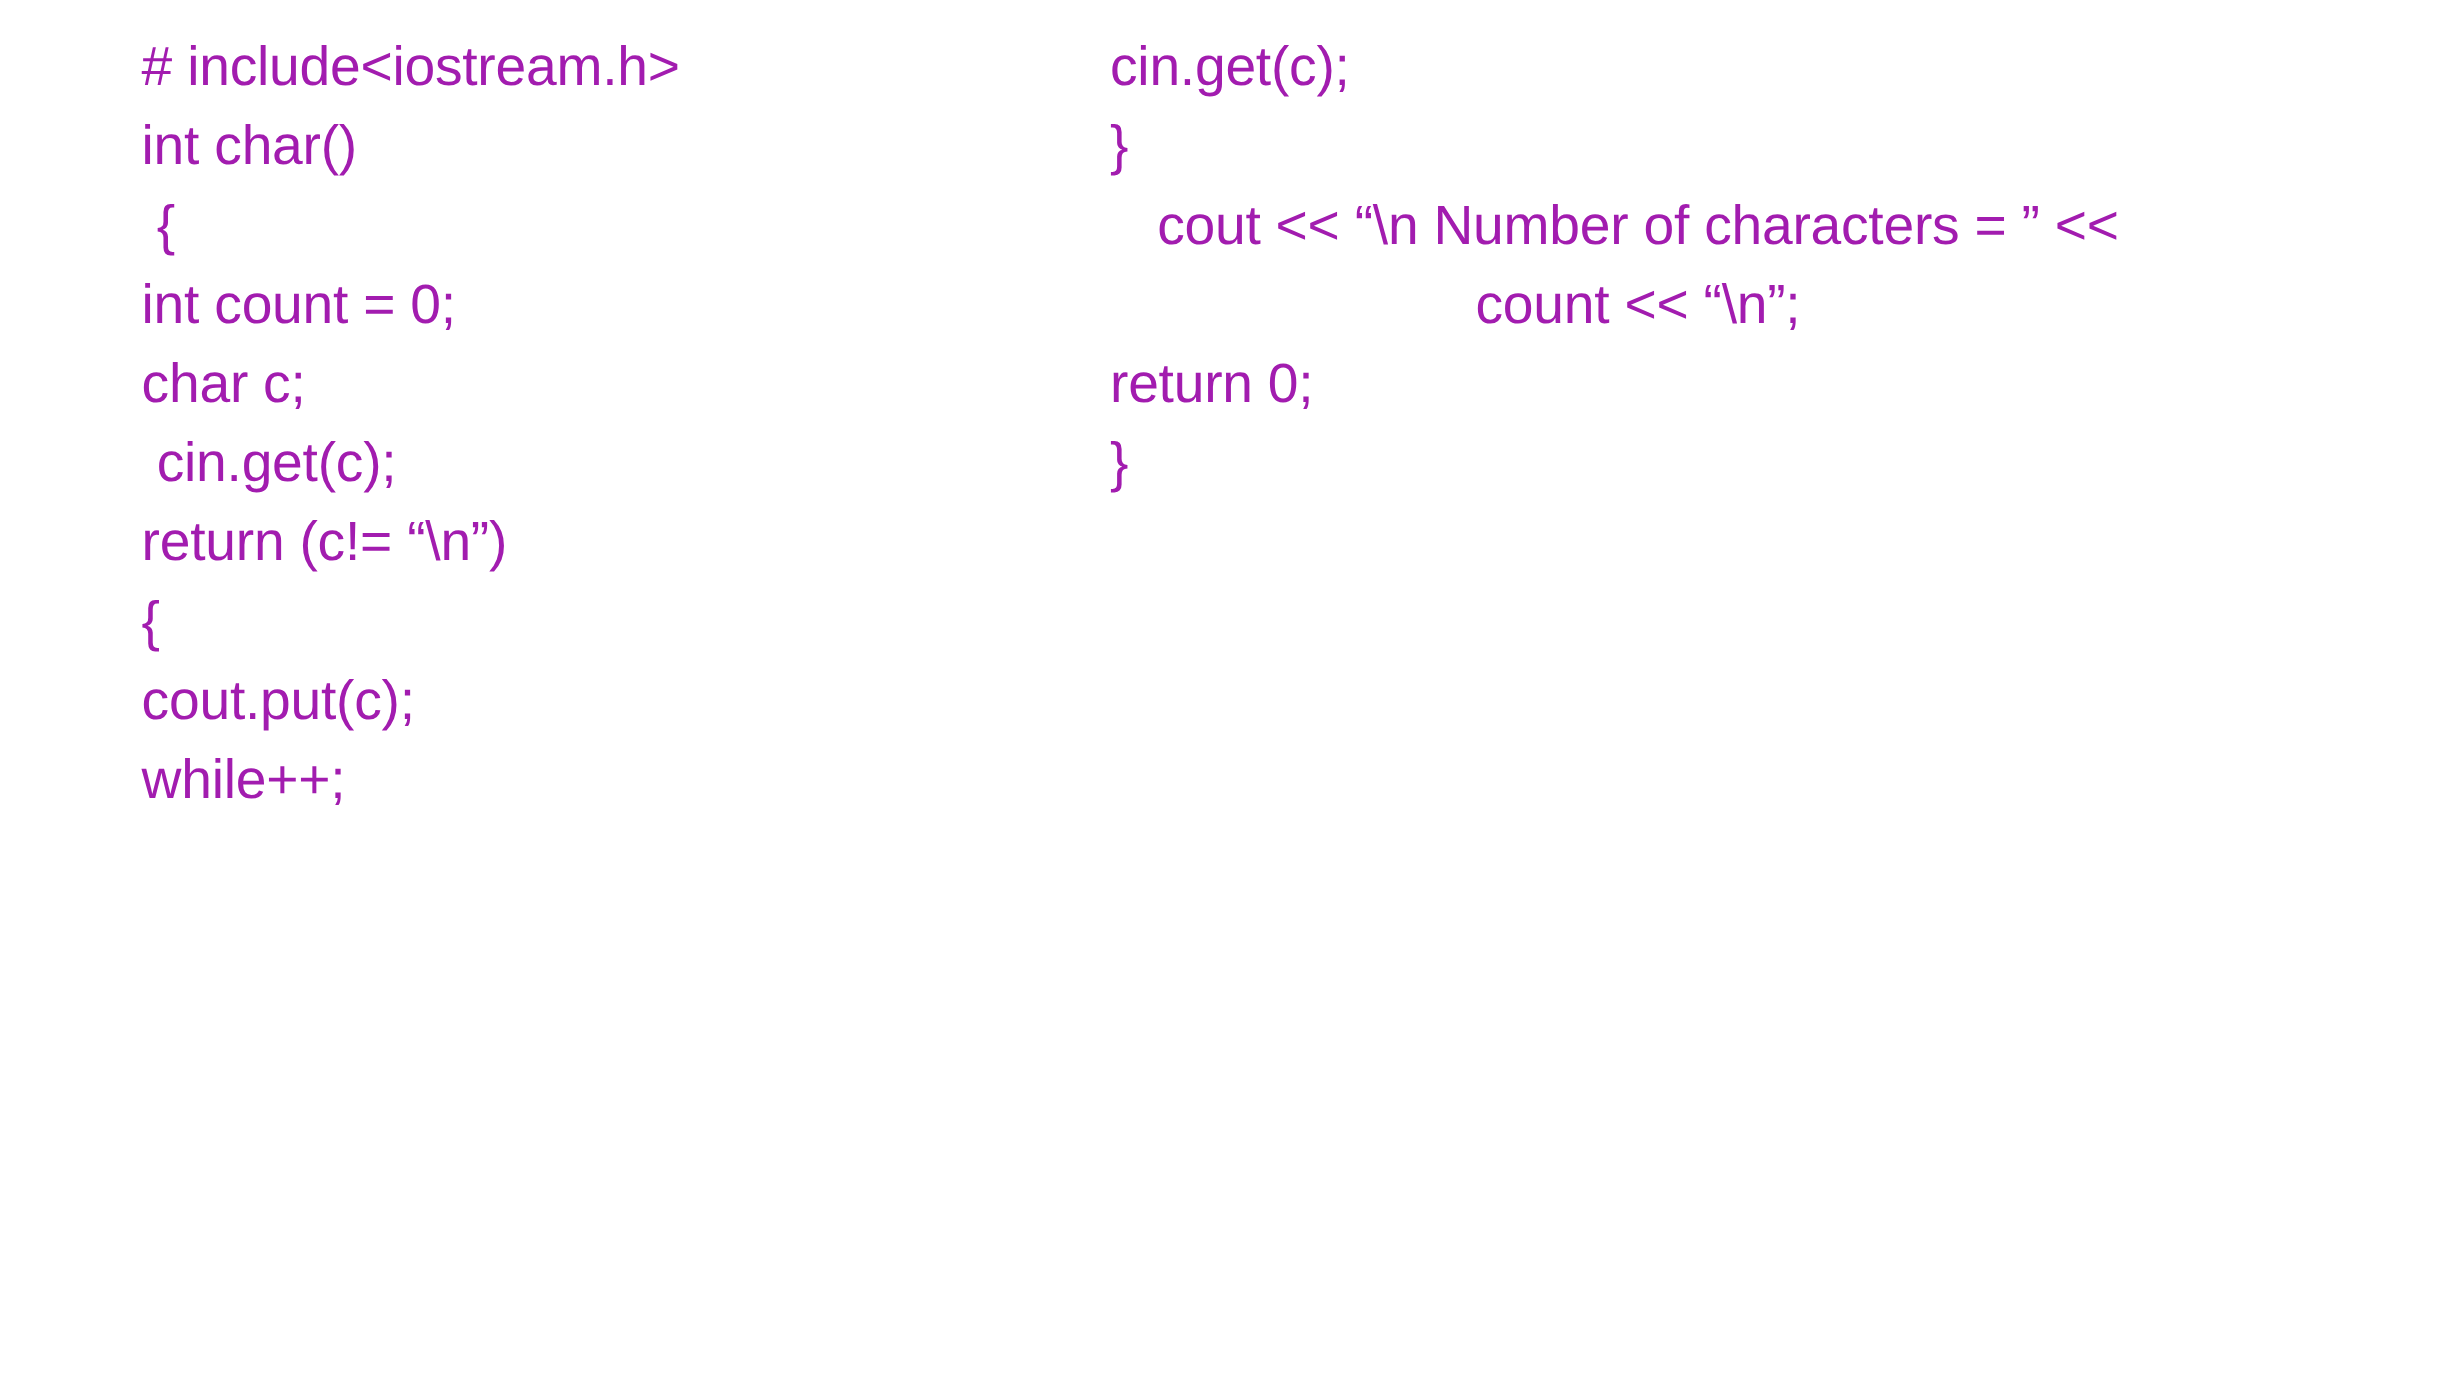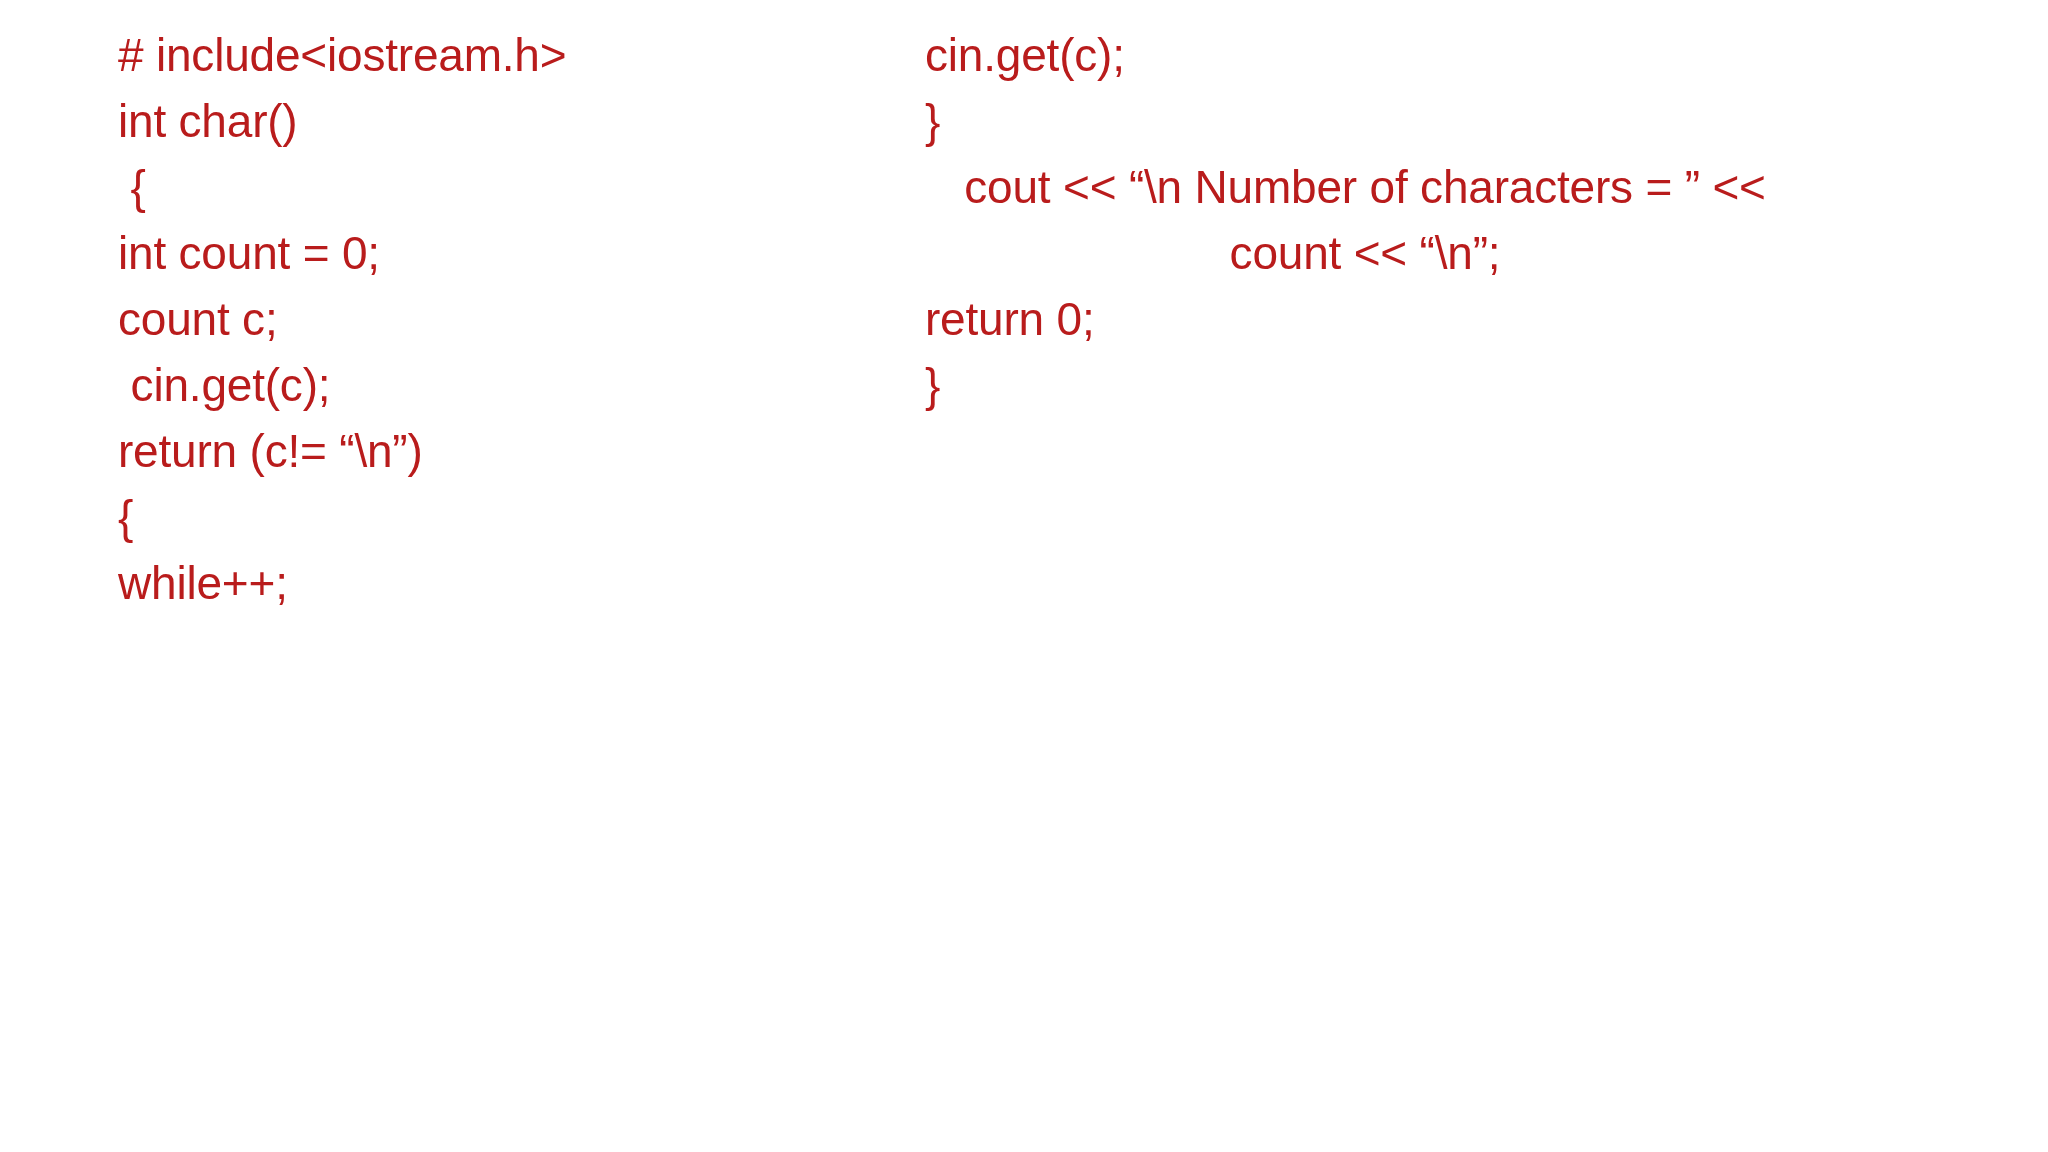--- a/index.html
+++ b/index.html
@@ -47,21 +47,21 @@
 
   .code-column.right {
     width: 1000px;
     padding-left: 25px;
   }
 
   .code-line {
     font-family: "Liberation Sans", "DejaVu Sans", sans-serif;
     font-size: 46px;
     line-height: 66px;
-    color: #b91c1c;
+    color: #a21caf;
     font-weight: 400;
     letter-spacing: -0.2px;
     white-space: pre-wrap;
     word-break: normal;
     overflow-wrap: break-word;
     margin: 0;
     padding: 0;
   }
 
   
@@ -75,24 +75,25 @@
 
 <div id="slide">
 
   <div class="code-columns">
 
     <div class="code-column left">
       <div class="code-line"># include&lt;iostream.h&gt;</div>
       <div class="code-line">int char()</div>
       <div class="code-line"> {</div>
       <div class="code-line">int count = 0;</div>
-      <div class="code-line">count c;</div>
+      <div class="code-line">char c;</div>
       <div class="code-line"> cin.get(c);</div>
       <div class="code-line">return (c!= “\n”)</div>
       <div class="code-line">{</div>
+      <div class="code-line">cout.put(c);</div>
       <div class="code-line">while++;</div>
     </div>
 
     <div class="code-column right">
       <div class="code-line">cin.get(c);</div>
       <div class="code-line">}</div>
       <div class="code-line wraps">cout &lt;&lt; “\n Number of characters = ” &lt;&lt; count &lt;&lt; “\n”;</div>
       <div class="code-line">return 0;</div>
       <div class="code-line">}</div>
     </div>

